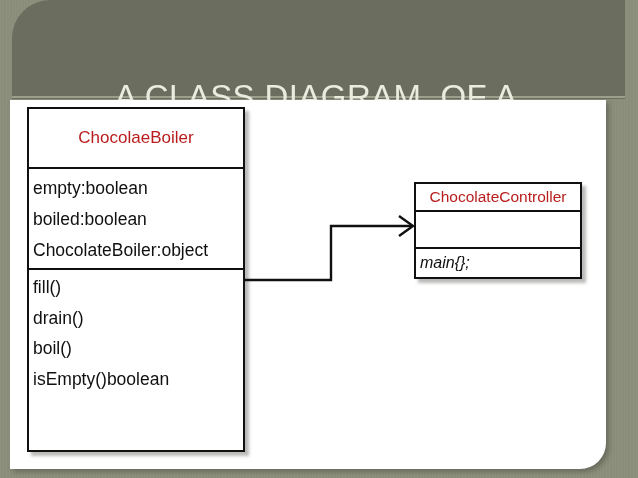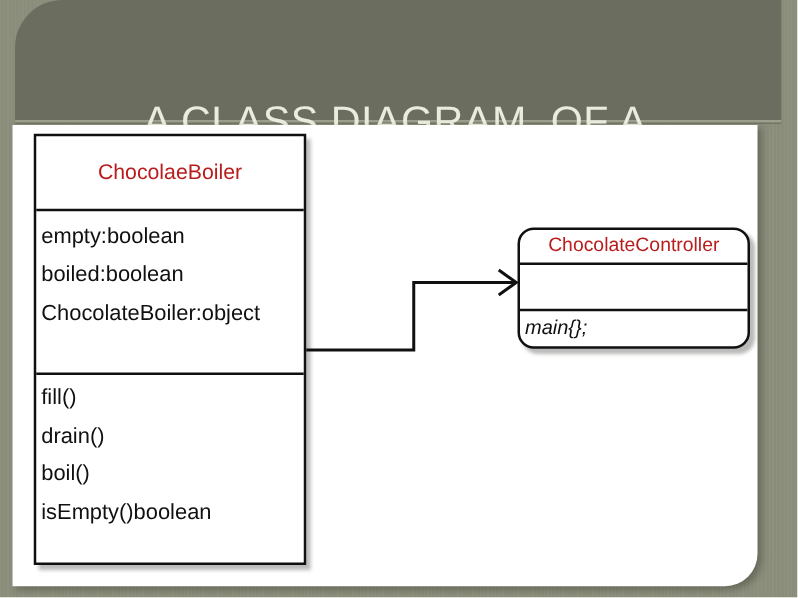--- a/index.html
+++ b/index.html
@@ -122,34 +122,32 @@
     height: 101px;
     padding: 4px 0 0 4px;
   }
   #box-boiler .attrs .uml-row {
     font-size: 17.5px;
     line-height: 31px;
   }
   #box-boiler .ops {
     height: 128px;
     padding: 2px 0 0 4px;
-    margin-top: 30px;
   }
   #box-boiler .ops .uml-row {
     font-size: 17.5px;
     line-height: 30.6px;
   }
 
   
   #box-controller {
     left: 414px;
     top: 182px;
-    width: 186px;
+    width: 168px;
     height: 97px;
-    border-radius: 13px;
   }
   #box-controller .uml-header {
     height: 26px;
     font-size: 15.5px;
   }
   #box-controller .attrs {
     height: 37px;
   }
   #box-controller .ops {
     height: 30px;

